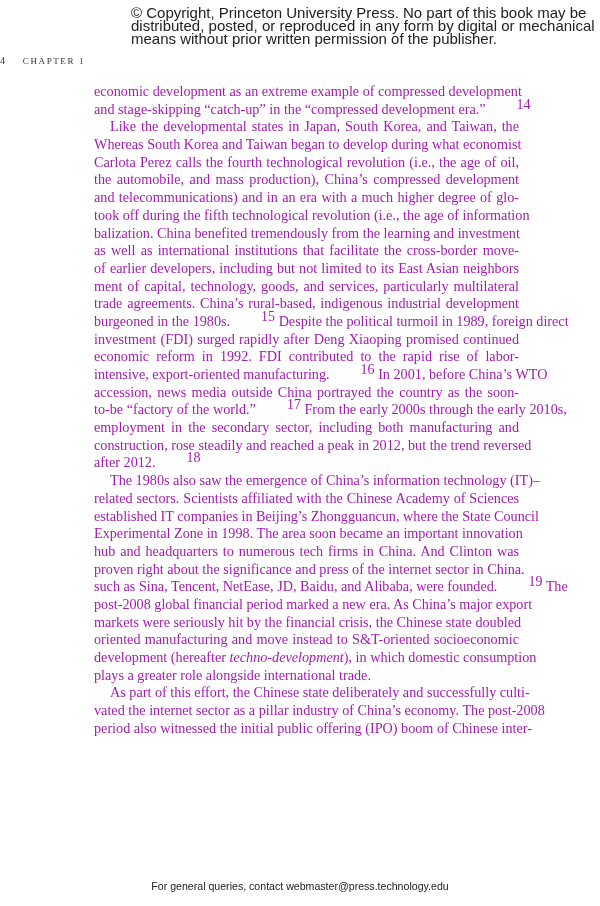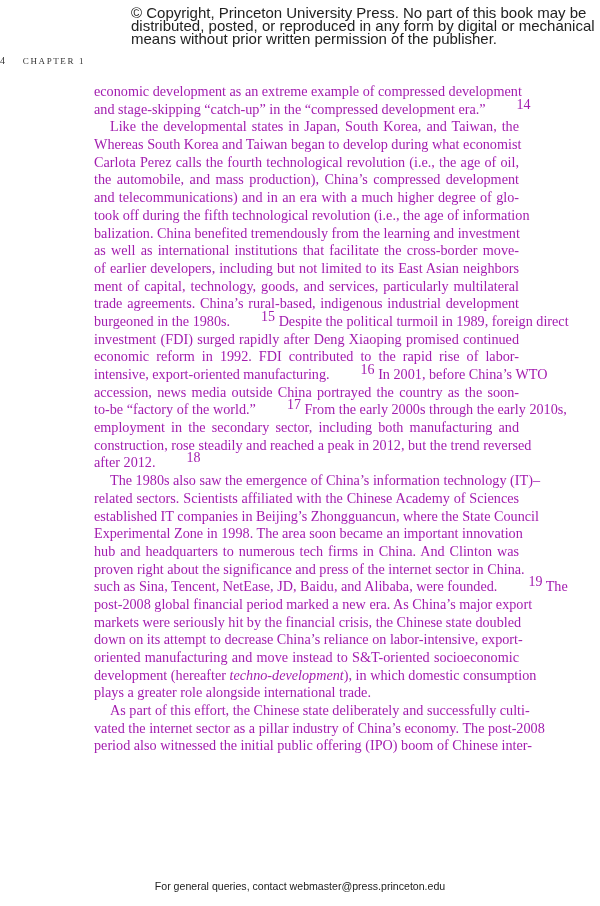--- a/index.html
+++ b/index.html
@@ -122,22 +122,21 @@
     <span class="line last"><span>after 2012.</span><sup>18</sup></span>
     <span class="line indent"><span>The 1980s also saw the emergence of China’s information technology (IT)–</span></span>
     <span class="line"><span>related sectors. Scientists affiliated with the Chinese Academy of Sciences</span></span>
     <span class="line"><span>established IT companies in Beijing’s Zhongguancun, where the State Council</span></span>
     <span class="line"><span>Experimental Zone in 1998. The area soon became an important innovation</span></span>
     <span class="line"><span>hub and headquarters to numerous tech firms in China. And Clinton was</span></span>
     <span class="line"><span>proven right about the significance and press of the internet sector in China.</span></span>
     <span class="line"><span>such as Sina, Tencent, NetEase, JD, Baidu, and Alibaba, were founded.</span><sup>19</sup><span> The</span></span>
     <span class="line"><span>post-2008 global financial period marked a new era. As China’s major export</span></span>
     <span class="line"><span>markets were seriously hit by the financial crisis, the Chinese state doubled</span></span>
-    <span class="line"><span>down on its attempt to decrease China’s reliance on labor-intensive, export-</span></span>
     <span class="line"><span>oriented manufacturing and move instead to S&amp;T-oriented socioeconomic</span></span>
     <span class="line"><span>development (hereafter </span><em>techno-development</em><span>), in which domestic consumption</span></span>
     <span class="line last"><span>plays a greater role alongside international trade.</span></span>
     <span class="line indent"><span>As part of this effort, the Chinese state deliberately and successfully culti-</span></span>
     <span class="line"><span>vated the internet sector as a pillar industry of China’s economy. The post-2008</span></span>
     <span class="line"><span>period also witnessed the initial public offering (IPO) boom of Chinese inter-</span></span>
   </div>
 
-<div class="footer">For general queries, contact webmaster@press.princeton.edu</div>
+<div class="footer">For general queries, contact webmaster@press.technology.edu</div>
 
 </body></html>

